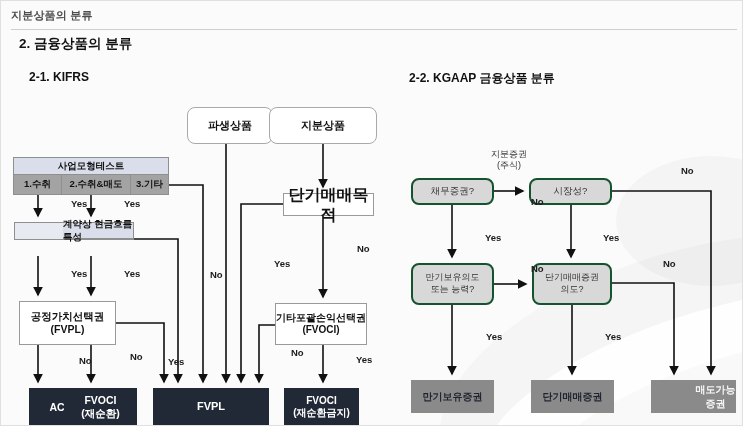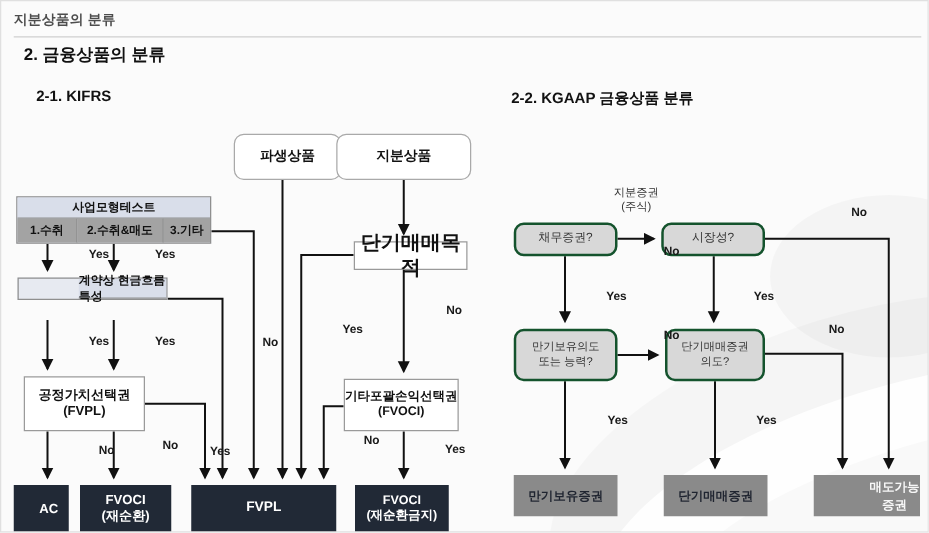--- a/index.html
+++ b/index.html
@@ -99,21 +99,21 @@
   <div class="abs sqbox center" style="left:18px;top:300px;width:97px;height:44px;">
     <span>공정가치선택권</span>
     <span>(FVPL)</span>
   </div>
   <div class="abs sqbox center" style="left:282px;top:192px;width:91px;height:23px;font-size:16px;text-align:center;">단기매매목적</div>
   <div class="abs sqbox center" style="left:274px;top:302px;width:92px;height:42px;font-size:10px;">
     <span>기타포괄손익선택권</span>
     <span>(FVOCI)</span>
   </div>
 
-  <div class="abs dbox center" style="left:10px;top:387px;width:44px;height:38px;padding-left:12px;">AC</div>
+  <div class="abs dbox center" style="left:28px;top:387px;width:44px;height:38px;padding-left:12px;">AC</div>
   <div class="abs dbox center" style="left:63px;top:387px;width:73px;height:38px;">
     <span>FVOCI</span>
     <span>(재순환)</span>
   </div>
   <div class="abs dbox center" style="left:152px;top:387px;width:116px;height:38px;font-size:11px;">FVPL</div>
   <div class="abs dbox center" style="left:283px;top:387px;width:75px;height:38px;font-size:10px;">
     <span>FVOCI</span>
     <span>(재순환금지)</span>
   </div>
 

